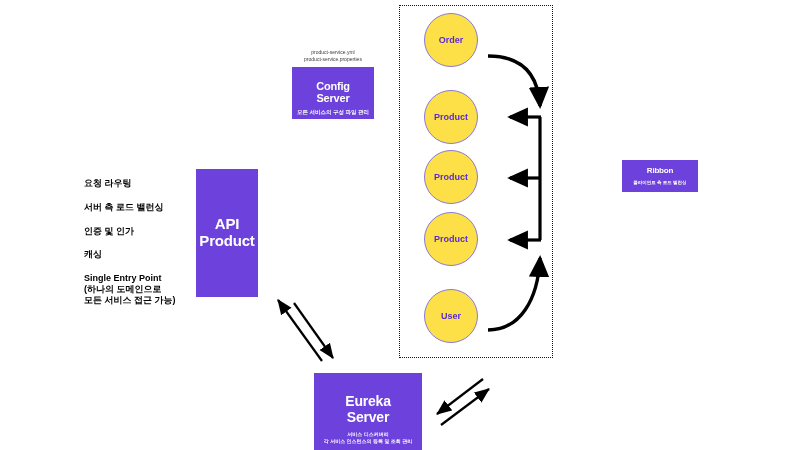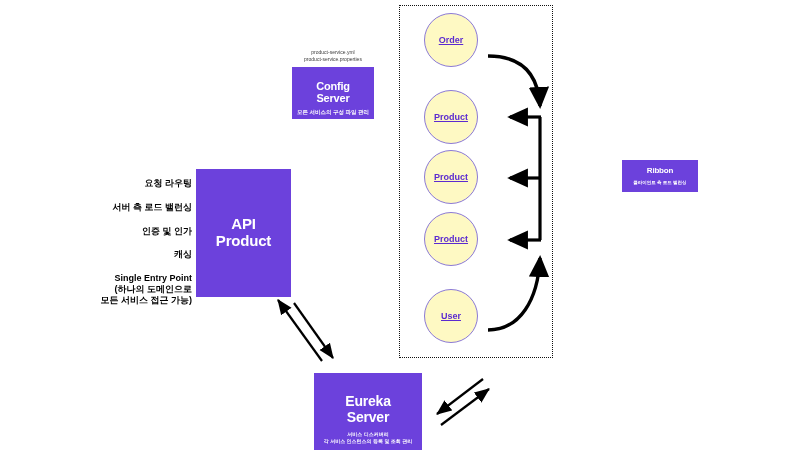--- a/index.html
+++ b/index.html
@@ -35,21 +35,21 @@
   }
   .card-sub {
     line-height: 1.25;
     font-weight: bold;
   }
 
   
   #api-gateway {
     left: 196px;
     top: 169px;
-    width: 95px;
+    width: 62px;
     height: 128px;
   }
   #api-gateway .card-title {
     font-size: 15px;
   }
 
   
   #config-server {
     left: 292px;
     top: 67px;
@@ -98,21 +98,21 @@
     font-size: 4.5px;
     margin-top: 4px;
   }
 
   
   #gateway-features {
     position: absolute;
     left: 84px;
     top: 178px;
     width: 108px;
-    text-align: right;
+    text-align: left;
     color: #000000;
     font-size: 9px;
     font-weight: bold;
     line-height: 1.2;
   }
   #gateway-features .feat { margin-bottom: 13px; }
   #gateway-features .feat:last-child { margin-bottom: 0; }
   #gateway-features .feat .line { display: block; }
 
   
@@ -138,29 +138,28 @@
     box-sizing: border-box;
   }
 
   
   .circle {
     position: absolute;
     width: 54px;
     height: 54px;
     border-radius: 50%;
     border: 1px solid #8B79D6;
-    background: #fef9c3;
+    background: #fde047;
     display: flex;
     align-items: center;
     justify-content: center;
     color: #5B2BD0;
     font-size: 9px;
     font-weight: bold;
     box-sizing: border-box;
-    text-decoration: underline;
   }
   #circle-order   { left: 424px; top: 13px; }
   #circle-prod-1  { left: 424px; top: 90px; }
   #circle-prod-2  { left: 424px; top: 150px; }
   #circle-prod-3  { left: 424px; top: 212px; }
   #circle-user    { left: 424px; top: 289px; }
 
   
   .svg-layer {
     position: absolute;

